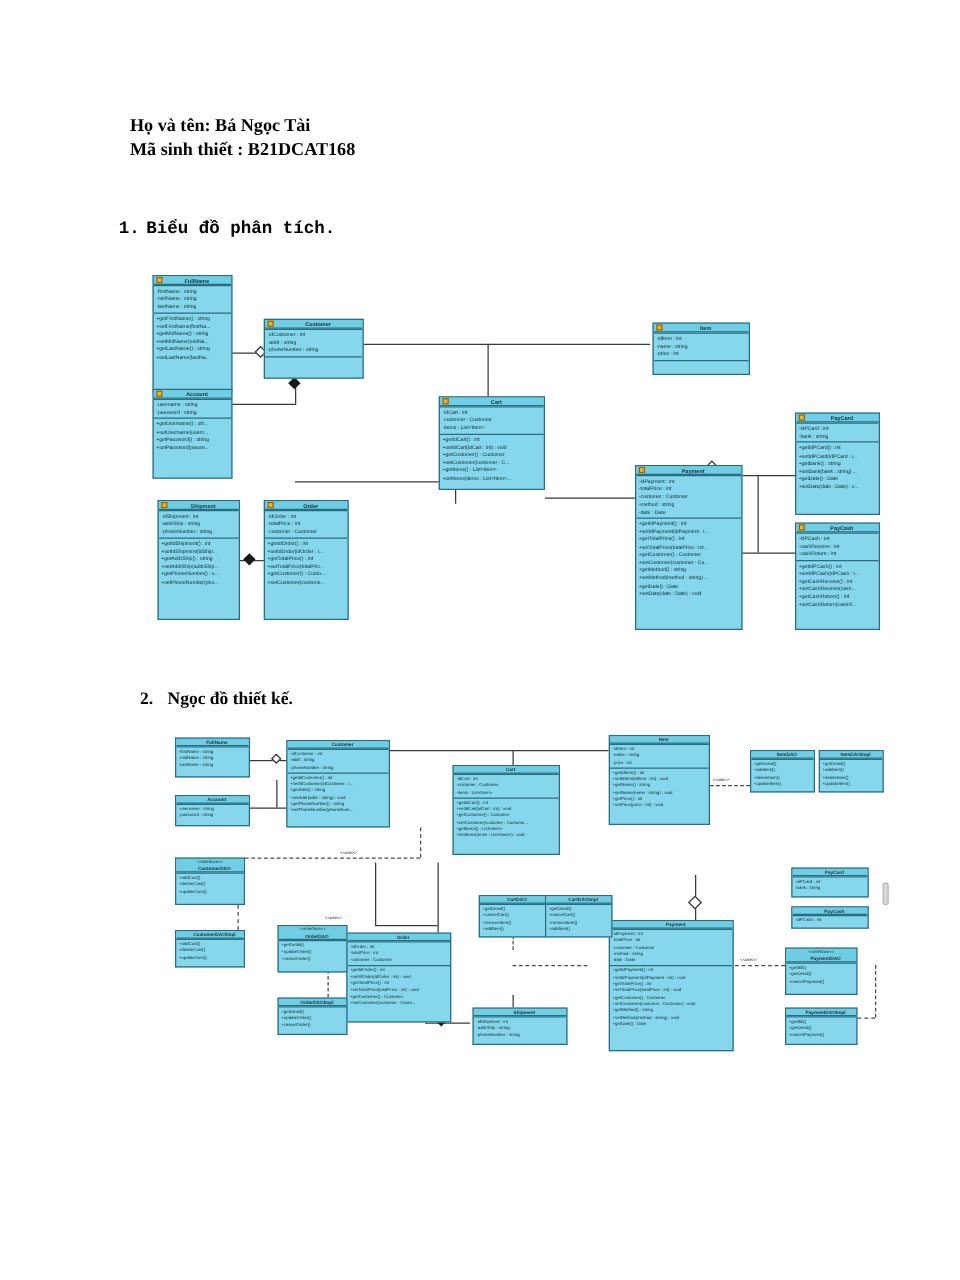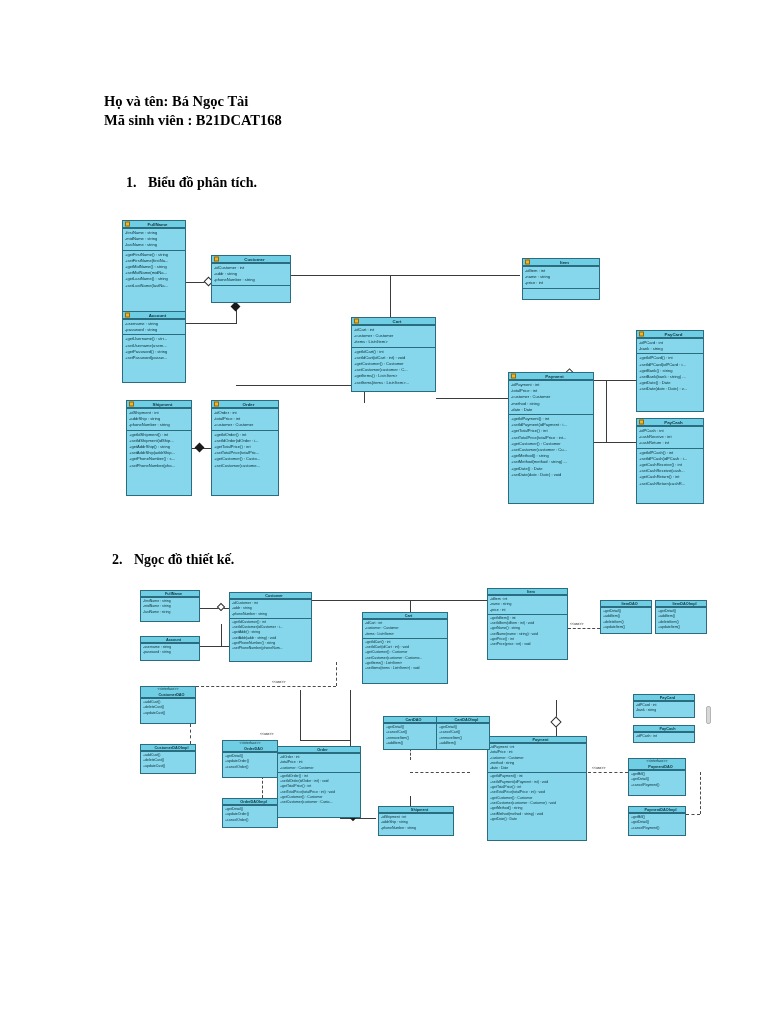--- a/index.html
+++ b/index.html
@@ -105,24 +105,24 @@
     border:1px solid #b5b5b5; border-radius:2px;
   }
 </style>
 </head>
 <body>
 
 <div class="page">
 
   <div class="hdr-block">
     <div class="hdr-line">Họ và tên: Bá Ngọc Tài</div>
-    <div class="hdr-line">Mã sinh viên : B21DCAT168</div>
+    <div class="hdr-line">Mã sinh thiết : B21DCAT168</div>
   </div>
 
-  <div class="sec-head" style="left:126px; top:175px;">
+  <div class="sec-head" style="left:95px; top:175px;font-family:Liberation Mono, monospace;">
     <span class="sec-num">1.</span><span>Biểu đồ phân tích.</span>
   </div>
 
   <div class="diagram d1" style="left:0; top:0; width:768px; height:520px;">
 
     <div class="ln h" style="left:185px; top:282px; width:26px;"></div>
     <div class="ln v" style="left:236px; top:303px; height:20px;"></div>
     <div class="ln h" style="left:185px; top:323px; width:52px;"></div>
     <div class="ln h" style="left:290px; top:275px; width:230px;"></div>
     <div class="ln v" style="left:390px; top:275px; height:42px;"></div>

